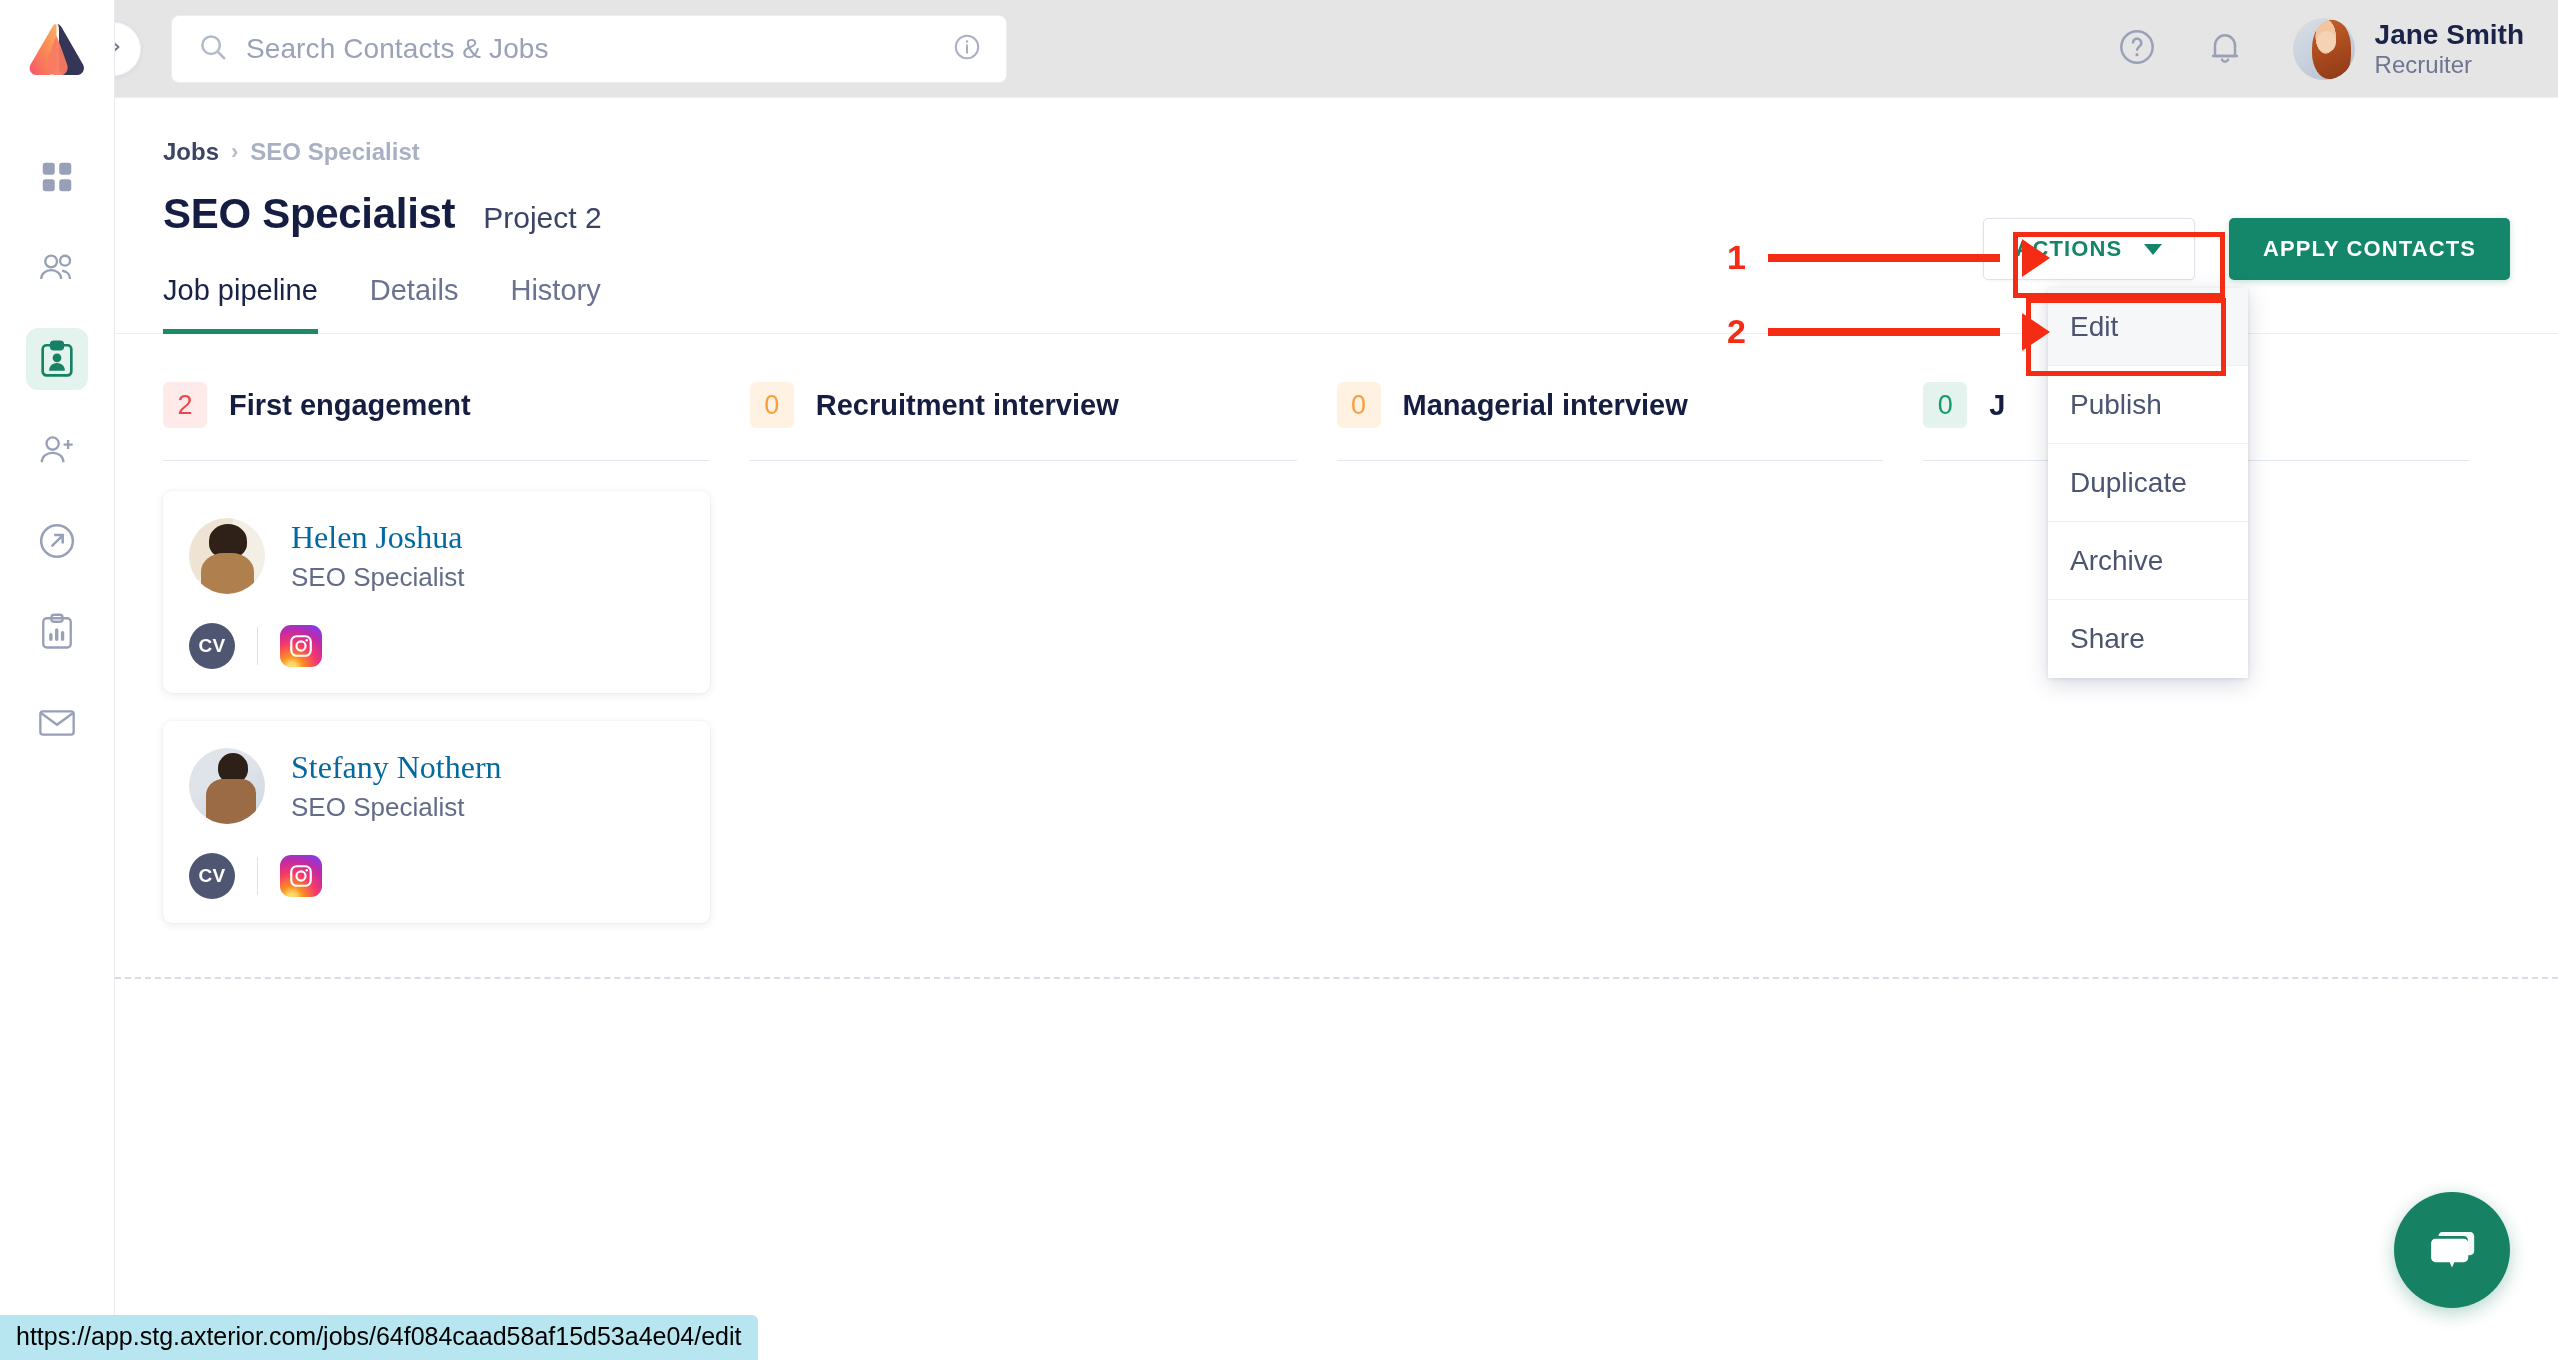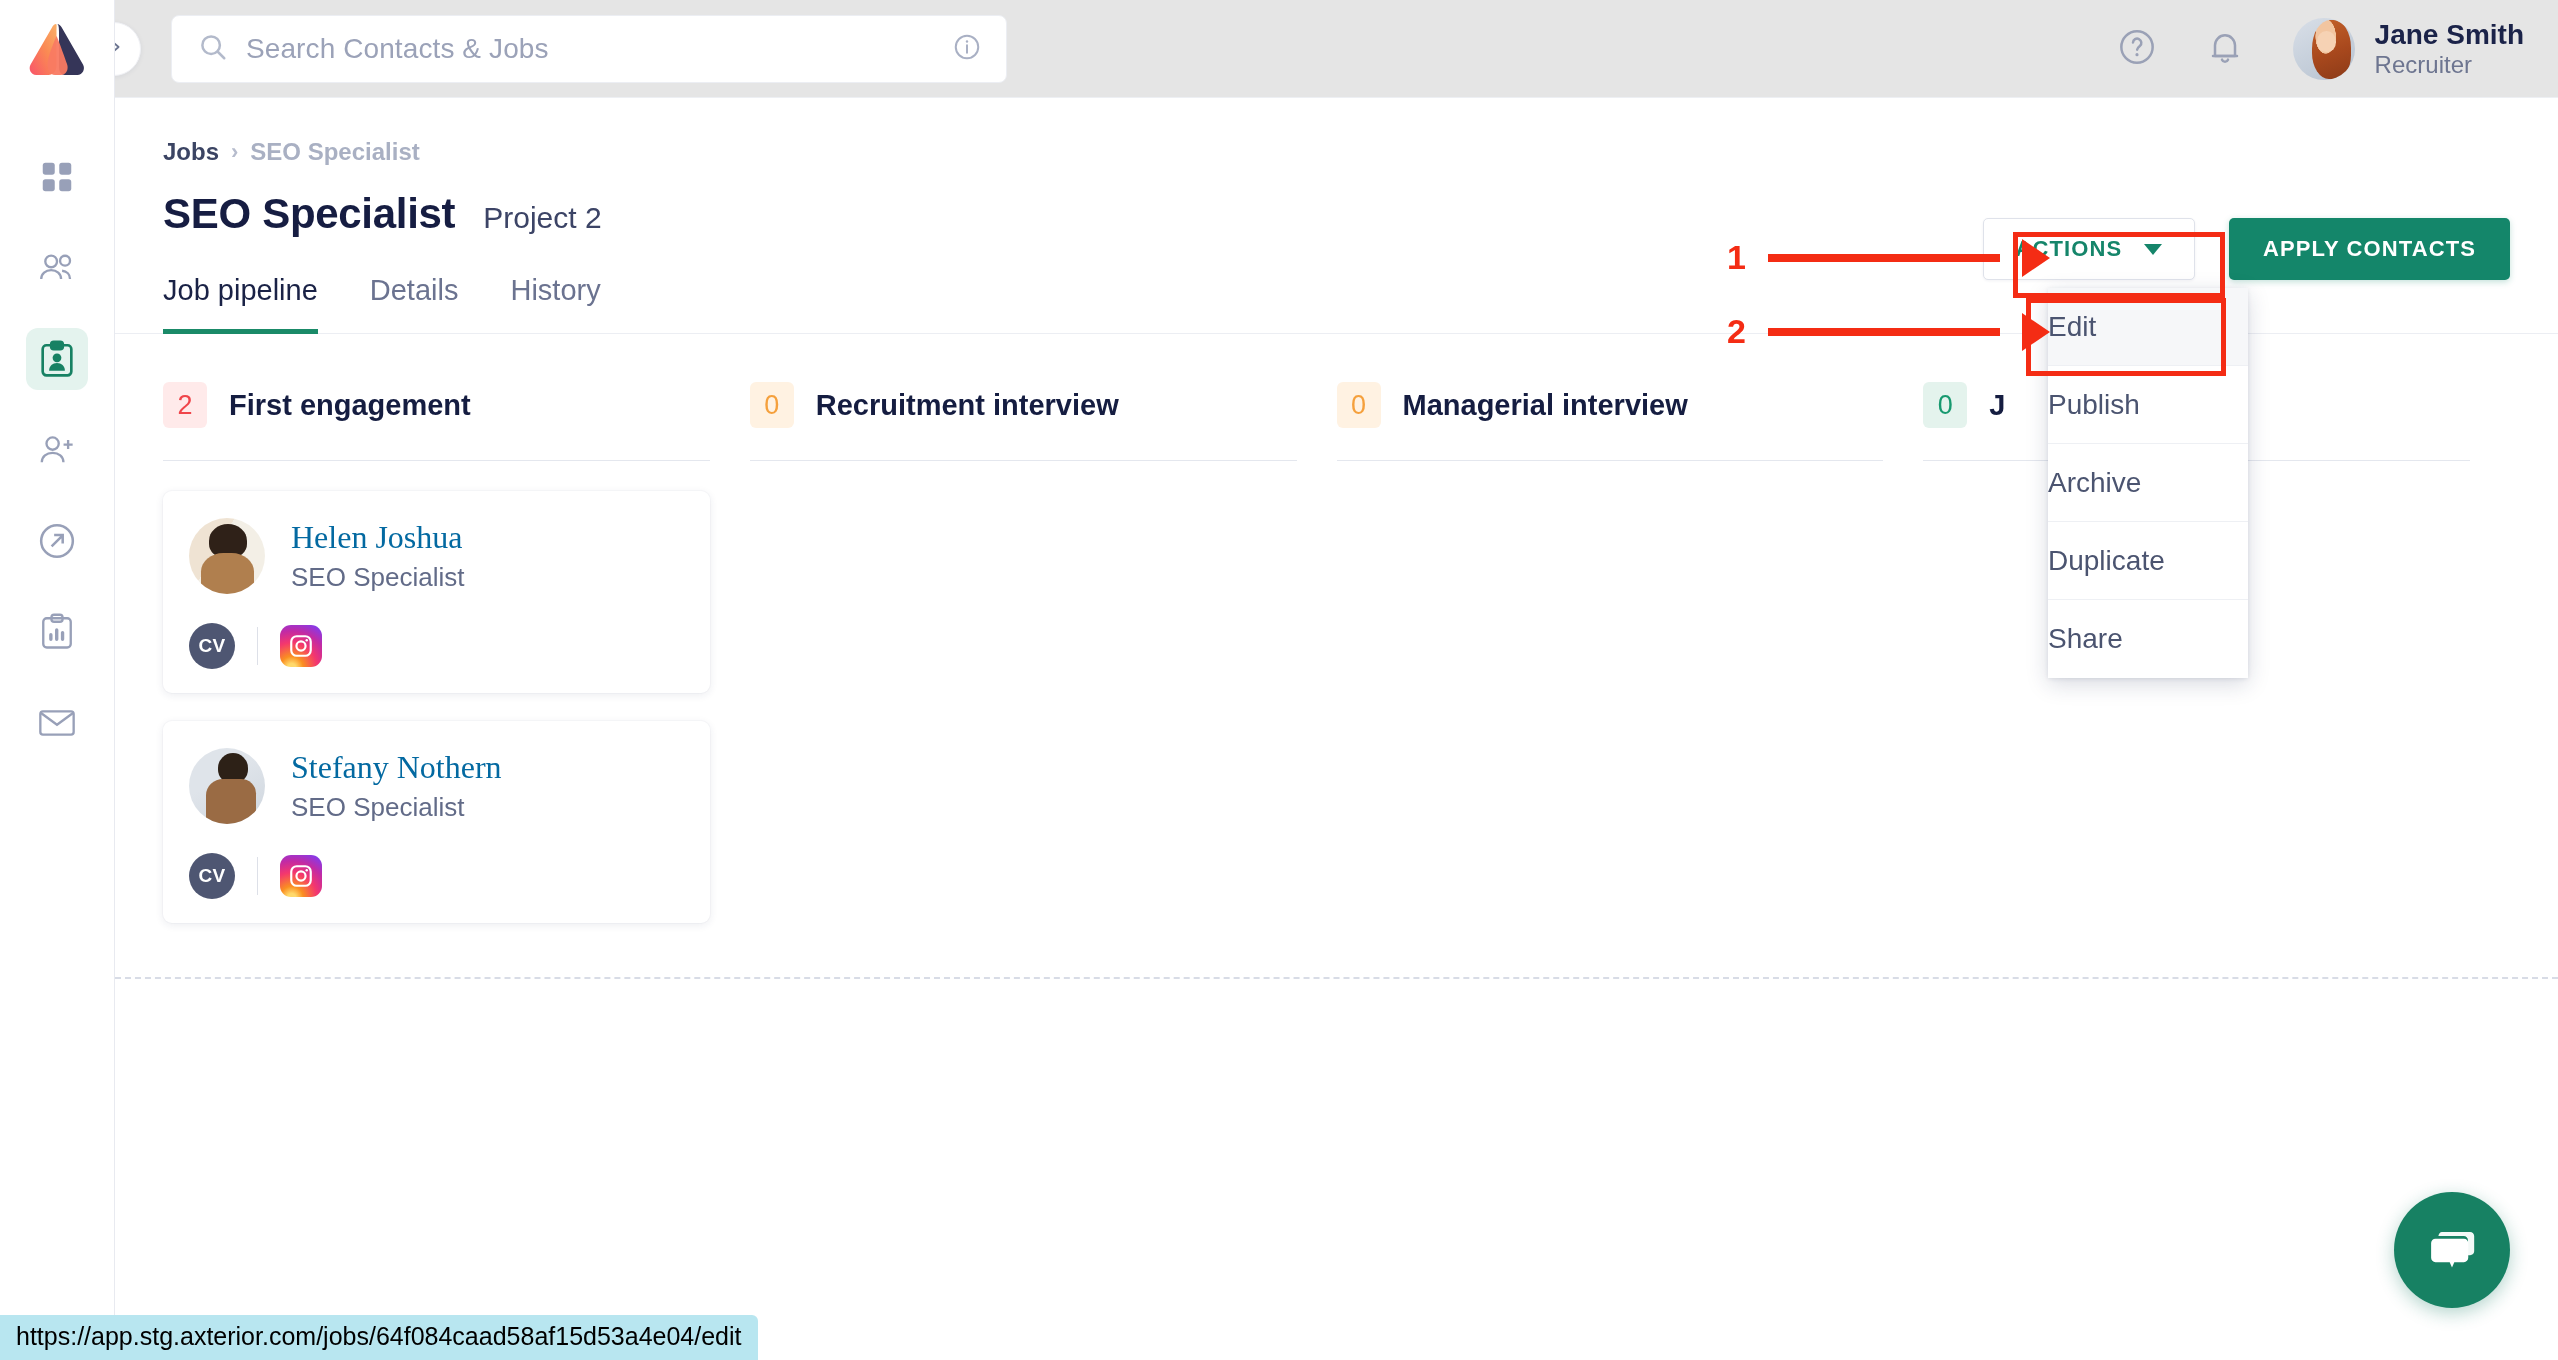--- a/index.html
+++ b/index.html
@@ -120,21 +120,21 @@
 
   
   .dropdown {
     position: absolute; right: 310px; top: 288px; width: 200px;
     background: #fff; border-radius: 3px;
     box-shadow: 0 6px 22px rgba(25,35,80,.17), 0 1px 4px rgba(25,35,80,.10);
     z-index: 40; overflow: visible;
   }
   .dd-item {
     height: 78px; display: flex; align-items: center;
-    font-size: 28px; color: #4b5470;
+    padding-left: 22px; font-size: 28px; color: #4b5470;
     border-bottom: 1px solid #eef0f4; cursor: pointer; background: #fff;
   }
   .dd-item:last-child { border-bottom: none; }
   .dd-item.hovered { background: #f6f7f9; }
 
   
   .pipeline { flex: 1; padding: 48px 0 0 0; position: relative; min-height: 0; }
   .cols { display: flex; padding: 0 48px; }
   .col { flex: 1 1 0; min-width: 0; padding-right: 40px; position: relative; }
   .col-head { display: flex; align-items: center; gap: 22px; padding-bottom: 32px; }
@@ -383,22 +383,22 @@
         <div class="actions-btn">
           <span class="actions-label">ACTIONS</span>
           <span class="caret"></span>
         </div>
         <button class="apply-btn">APPLY CONTACTS</button>
       </div>
 
       <div class="dropdown">
         <div class="dd-item hovered">Edit</div>
         <div class="dd-item">Publish</div>
+        <div class="dd-item">Duplicate</div>
         <div class="dd-item">Archive</div>
-        <div class="dd-item">Duplicate</div>
         <div class="dd-item">Share</div>
       </div>
 
       <div class="pipeline">
         <div class="cols">
 
           <div class="col">
             <div class="col-head">
               <span class="count c-red">2</span>
               <span class="col-title">First engagement</span>

